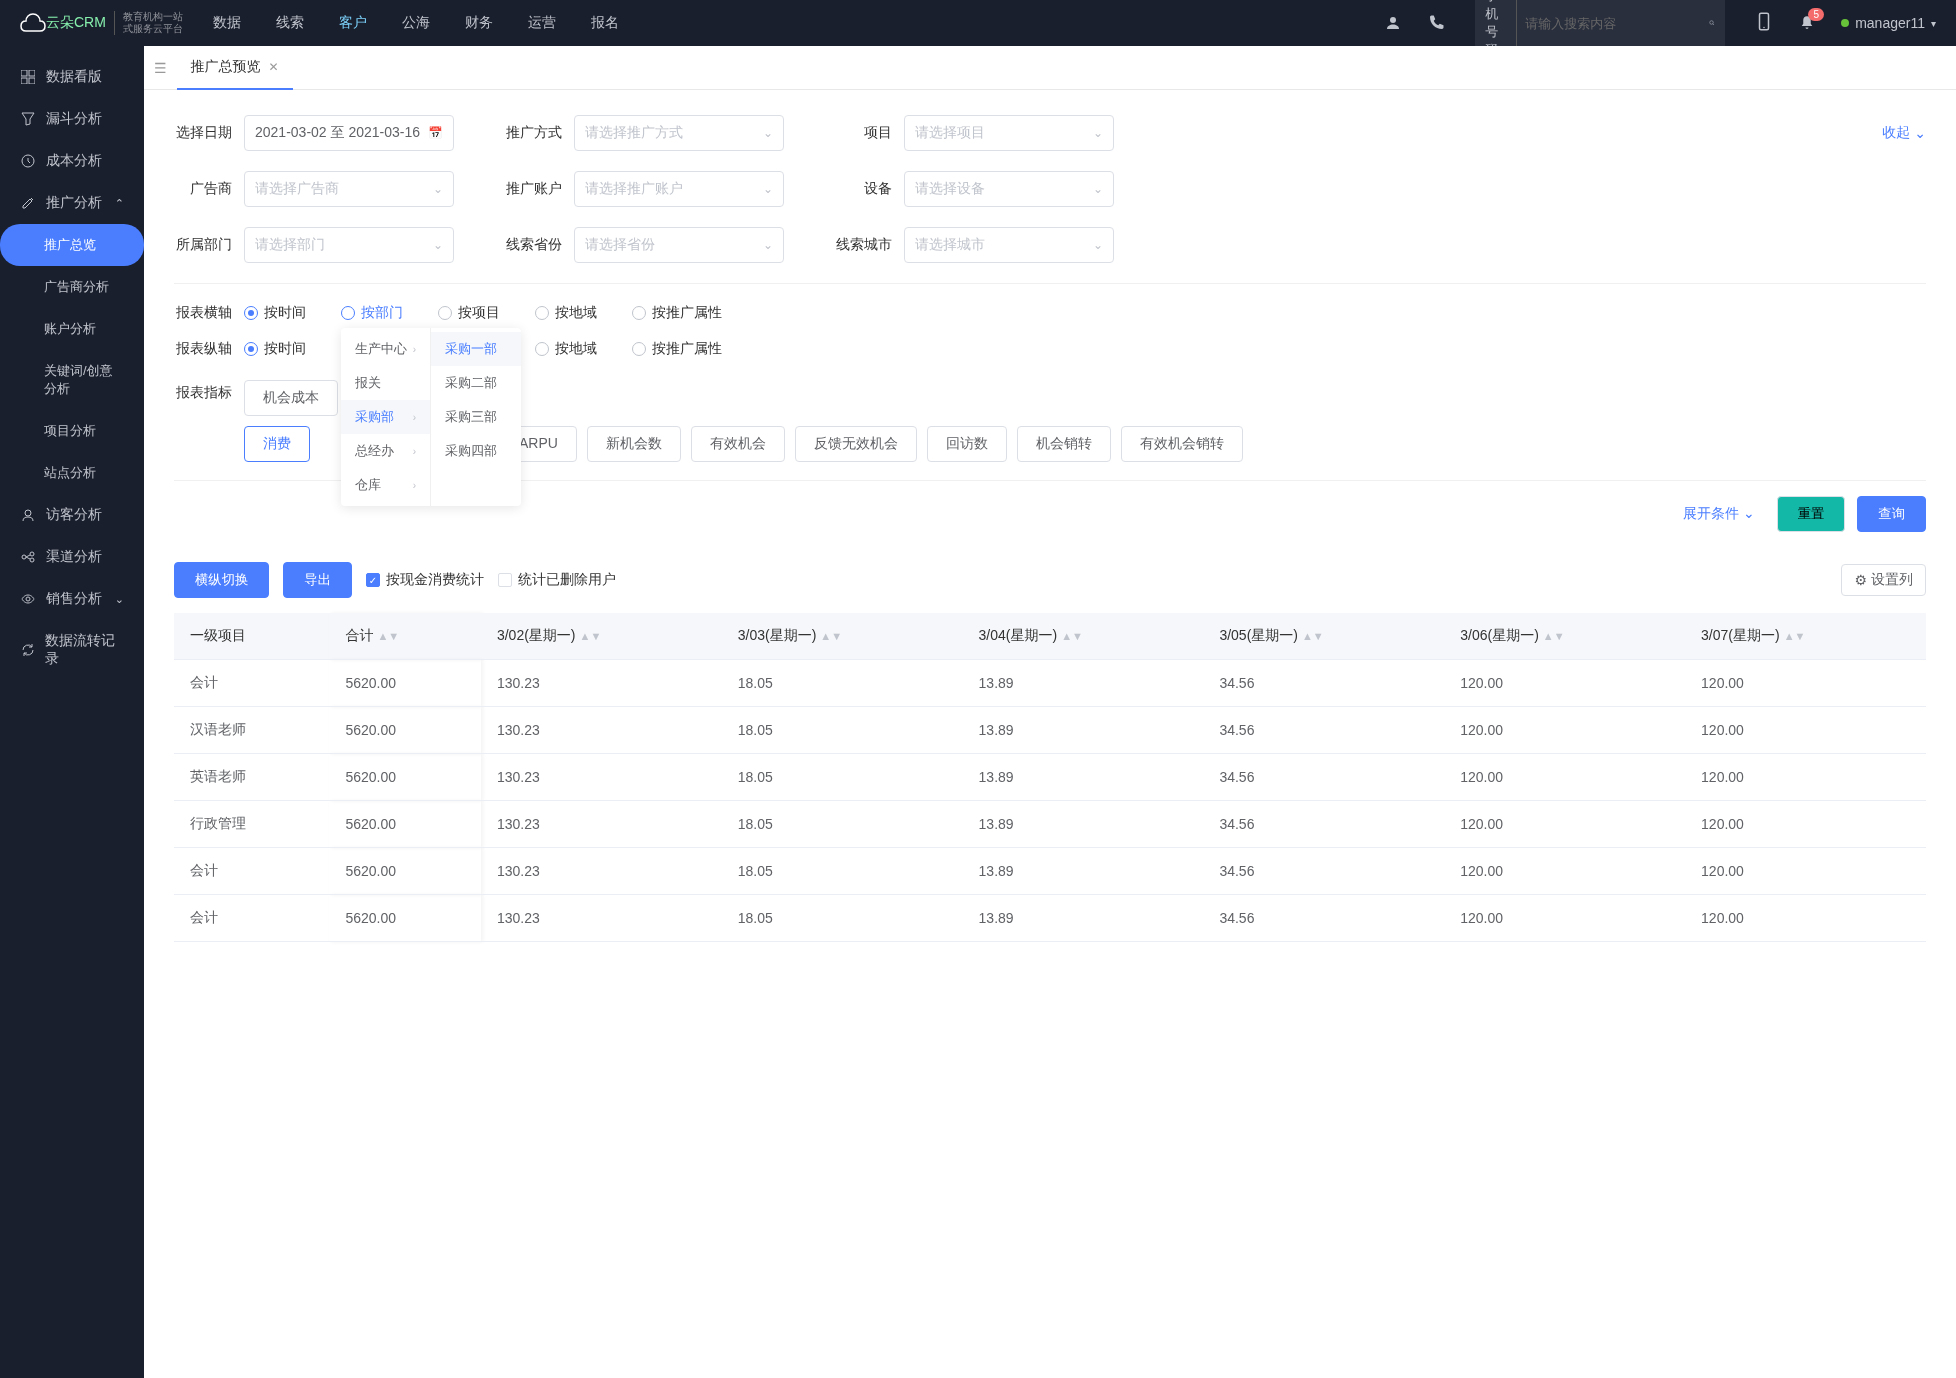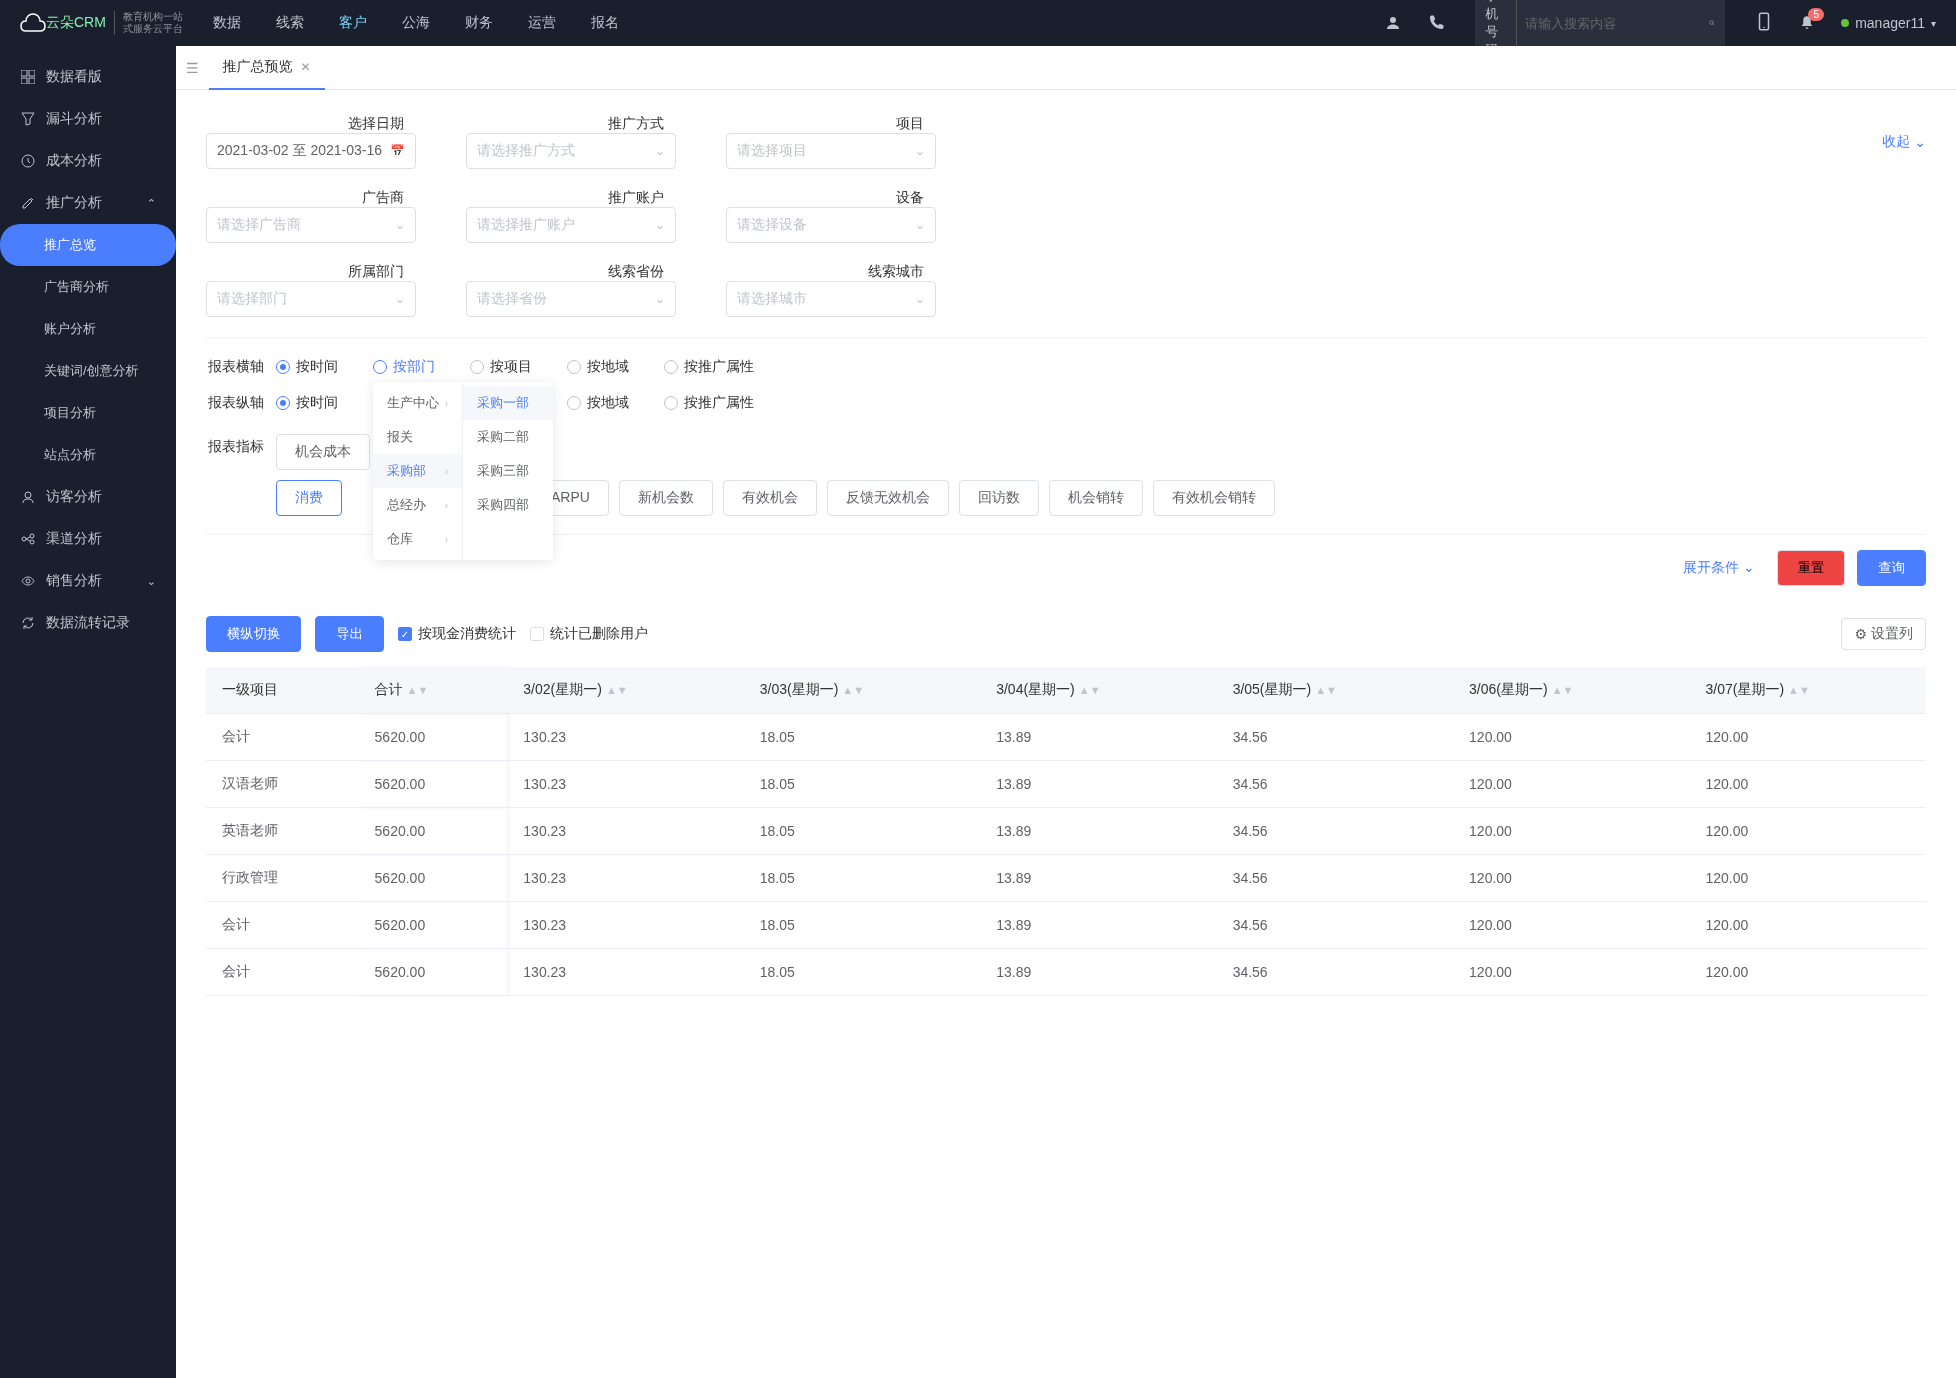--- a/index.html
+++ b/index.html
@@ -15,34 +15,34 @@
 .search-box { display: flex; align-items: center; background: #2a2f3e; border-radius: 4px; padding: 4px 10px; width: 250px; }
 .search-type { color: #c0c4cc; font-size: 13px; padding-right: 8px; border-right: 1px solid #555; }
 .search-input { background: transparent; border: none; color: #c0c4cc; padding: 0 8px; flex: 1; outline: none; font-size: 13px; }
 .search-input::placeholder { color: #666; }
 .top-right { display: flex; align-items: center; gap: 25px; margin-left: 30px; color: #c0c4cc; }
 .badge-wrap { position: relative; }
 .badge { position: absolute; top: -6px; right: -8px; background: #f56c6c; color: #fff; border-radius: 8px; font-size: 10px; padding: 1px 5px; min-width: 16px; text-align: center; }
 .user-name { display: flex; align-items: center; gap: 6px; }
 .user-dot { width: 8px; height: 8px; background: #67c23a; border-radius: 50%; }
 .layout { display: flex; min-height: calc(100vh - 46px); }
-.sidebar { width: 176px; background: #1a1f2e; color: #c0c4cc; padding-top: 10px; }
+.sidebar { width: 144px; background: #1a1f2e; color: #c0c4cc; padding-top: 10px; }
 .side-item { display: flex; align-items: center; padding: 12px 20px; cursor: pointer; font-size: 14px; }
 .side-item.active { background: #4a7eff; color: #fff; }
 .side-item.sub { padding-left: 44px; font-size: 13px; border-radius: 20px; }
 .side-icon { width: 16px; margin-right: 10px; display: inline-flex; align-items: center; justify-content: center; }
 .side-item .chev { margin-left: auto; font-size: 11px; }
 .main { flex: 1; background: #fff; }
 .tab-bar { display: flex; align-items: center; border-bottom: 1px solid #e8e8e8; padding: 0 10px; height: 44px; }
 .hamburger { color: #999; margin-right: 10px; cursor: pointer; }
 .tab { display: flex; align-items: center; padding: 0 14px; height: 44px; border-bottom: 2px solid #4a7eff; color: #333; }
 .tab-close { margin-left: 8px; color: #999; cursor: pointer; font-size: 12px; }
 .content { padding: 25px 30px; }
 .filter-row { display: flex; align-items: center; margin-bottom: 20px; gap: 50px; }
-.filter-group { display: flex; align-items: flex-end; flex-direction: column; }
+.filter-group { display: flex; align-items: center; }
 .filter-label { width: 58px; text-align: right; margin-right: 12px; color: #333; font-size: 14px; }
 .filter-input { width: 210px; height: 36px; border: 1px solid #dcdfe6; border-radius: 4px; padding: 0 10px; display: flex; align-items: center; color: #606266; background: #fff; }
 .filter-input.date { color: #606266; }
 .filter-input.placeholder { color: #c0c4cc; }
 .filter-input .arrow { margin-left: auto; color: #c0c4cc; font-size: 12px; }
 .collapse-link { color: #4a7eff; margin-left: auto; cursor: pointer; display: flex; align-items: center; gap: 4px; }
 .divider { height: 1px; background: #f0f0f0; margin: 5px 0 20px; }
 .radio-row { display: flex; align-items: center; margin-bottom: 18px; }
 .radio-label { width: 58px; text-align: right; margin-right: 12px; }
 .radio-group { display: flex; gap: 35px; }
@@ -57,21 +57,21 @@
 .dropdown-col:last-child { border-right: none; }
 .dropdown-item { padding: 8px 14px; cursor: pointer; display: flex; align-items: center; justify-content: space-between; font-size: 13px; color: #606266; }
 .dropdown-item.selected { background: #f5f7fa; color: #4a7eff; }
 .dropdown-item .chev { font-size: 10px; color: #c0c4cc; }
 .metrics-row { display: flex; align-items: flex-start; margin-bottom: 18px; }
 .metrics-group { display: flex; flex-wrap: wrap; gap: 10px; flex: 1; }
 .metric-btn { border: 1px solid #dcdfe6; border-radius: 4px; padding: 8px 18px; cursor: pointer; background: #fff; color: #606266; font-size: 14px; }
 .metric-btn.selected { border-color: #4a7eff; color: #4a7eff; }
 .action-bar { display: flex; align-items: center; justify-content: flex-end; gap: 12px; padding: 15px 0; border-top: 1px solid #f0f0f0; margin-top: 10px; }
 .expand-link { color: #4a7eff; cursor: pointer; margin-right: 10px; }
-.btn { border: 1px solid #dcdfe6; border-radius: 4px; padding: 8px 20px; cursor: pointer; background: #ef4444; }
+.btn { border: 1px solid #dcdfe6; border-radius: 4px; padding: 8px 20px; cursor: pointer; background: #14b8a6; }
 .btn.primary { background: #4a7eff; color: #fff; border-color: #4a7eff; }
 .toolbar { display: flex; align-items: center; gap: 14px; margin: 15px 0; }
 .checkbox { display: flex; align-items: center; gap: 6px; cursor: pointer; }
 .checkbox-box { width: 14px; height: 14px; border: 1px solid #dcdfe6; border-radius: 2px; display: flex; align-items: center; justify-content: center; }
 .checkbox.checked .checkbox-box { background: #4a7eff; border-color: #4a7eff; color: #fff; font-size: 10px; }
 .settings-link { margin-left: auto; display: flex; align-items: center; gap: 4px; cursor: pointer; color: #606266; border: 1px solid #dcdfe6; border-radius: 4px; padding: 6px 12px; }
 .table { width: 100%; border-collapse: collapse; }
 .table th { background: #f5f7fa; text-align: left; padding: 14px 16px; font-weight: 500; color: #333; font-size: 14px; border-bottom: 1px solid #ebeef5; }
 .table td { padding: 14px 16px; border-bottom: 1px solid #ebeef5; color: #606266; }
 .table th.fixed, .table td.fixed { box-shadow: 2px 0 4px rgba(0,0,0,0.05); }

